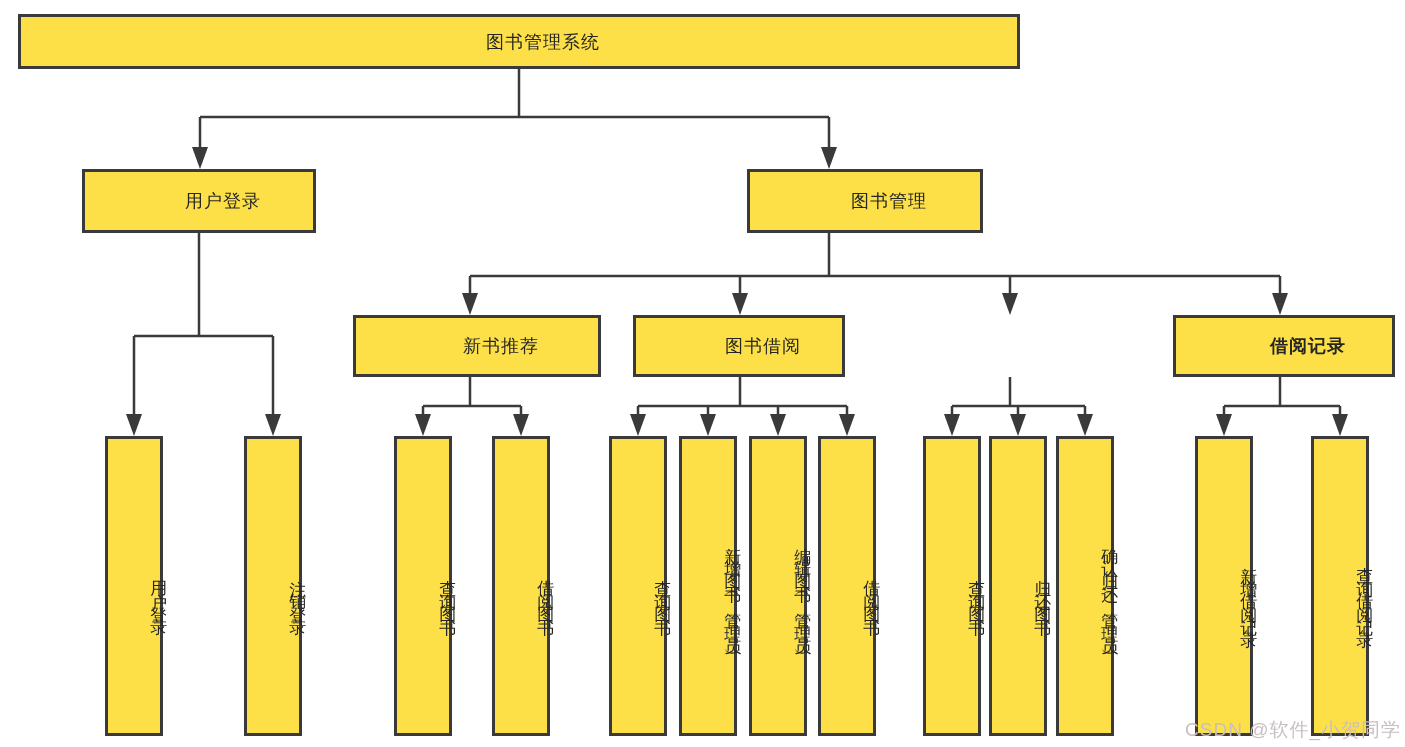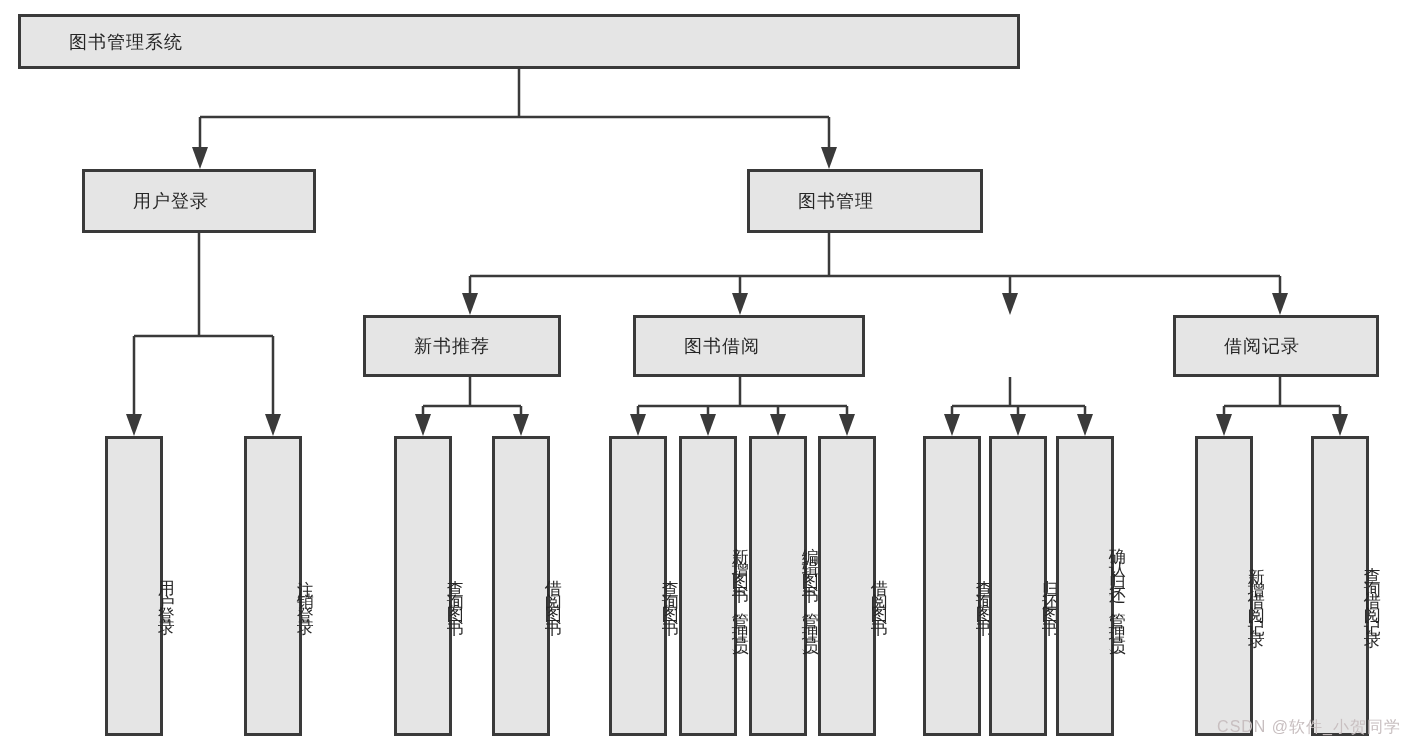--- a/index.html
+++ b/index.html
@@ -14,23 +14,24 @@
   .connectors {
     position: absolute;
     left: 0; top: 0;
     width: 1405px; height: 747px;
     pointer-events: none;
   }
   .node {
     position: absolute;
     box-sizing: border-box;
     border: 3px solid #3a3a3a;
-    background: #e5e5e5;
+    background: #fde047;
     display: flex;
     align-items: center;
+    justify-content: center;
     color: #262626;
     padding-left: 48px;
   }
   .hbox span {
     font-size: 18px;
     letter-spacing: 1px;
     color: #262626;
     white-space: nowrap;
   }
   .root-box { left: 18px; top: 14px; width: 1002px; height: 55px; }
@@ -43,21 +44,21 @@
     font-size: 17px;
     letter-spacing: 13px;
     margin-bottom: -13px;
     color: #262626;
     line-height: 1.1;
   }
   .watermark {
     position: absolute;
     right: 4px;
     top: 717px;
-    font-size: 16px;
+    font-size: 19px;
     letter-spacing: 1px;
     color: #c8bfc0;
     white-space: nowrap;
   }
 </style>
 </head>
 <body>
 
 <div class="canvas">
 
@@ -99,27 +100,27 @@
     <span>图书管理系统</span>
   </div>
 
   <div class="node hbox row1" style="left:82px;width:234px;">
     <span>用户登录</span>
   </div>
   <div class="node hbox row1" style="left:711px;width:236px;margin-left:36px;">
     <span>图书管理</span>
   </div>
 
-  <div class="node hbox row2" style="left:363px;width:198px;">
+  <div class="node hbox row2" style="left:353px;width:248px;">
     <span>新书推荐</span>
   </div>
-  <div class="node hbox row2" style="left:633px;width:232px;">
+  <div class="node hbox row2" style="left:633px;width:212px;">
     <span>图书借阅</span>
   </div>
-  <div class="node hbox row2" style="left:1173px;width:206px;">
+  <div class="node hbox row2" style="left:1173px;width:222px;font-weight:bold;">
     <span>借阅记录</span>
   </div>
 
   <div class="node vbox" style="left:105px;">
     <span class="vtext">用户登录</span>
   </div>
   <div class="node vbox" style="left:244px;">
     <span class="vtext">注销登录</span>
   </div>
 

